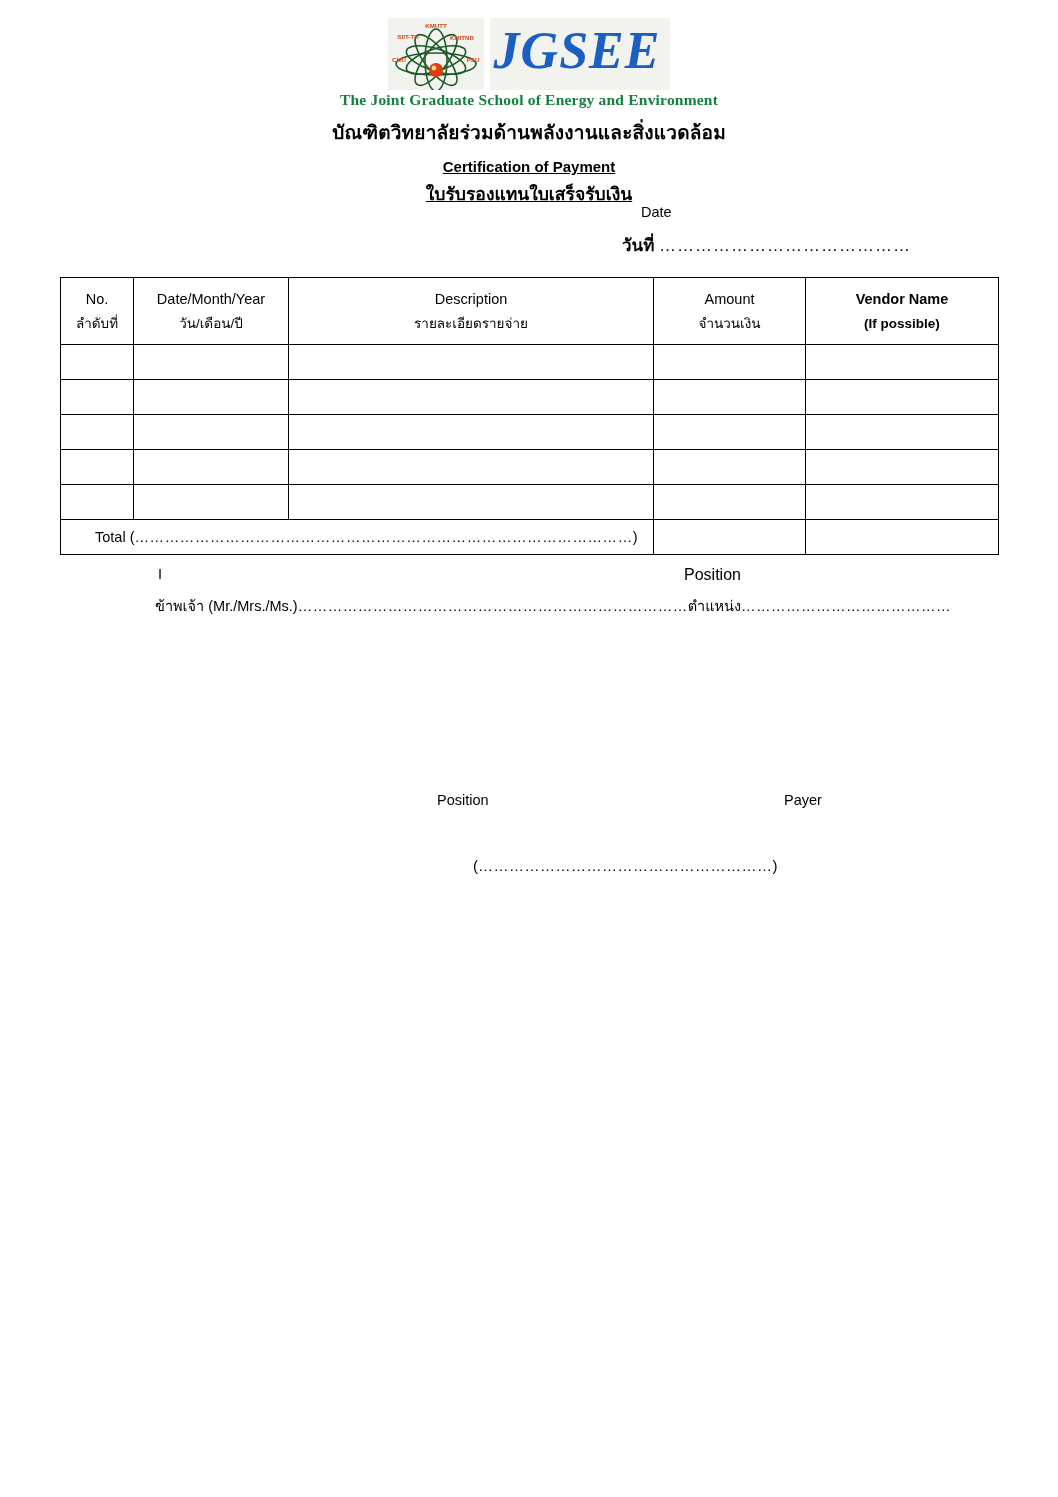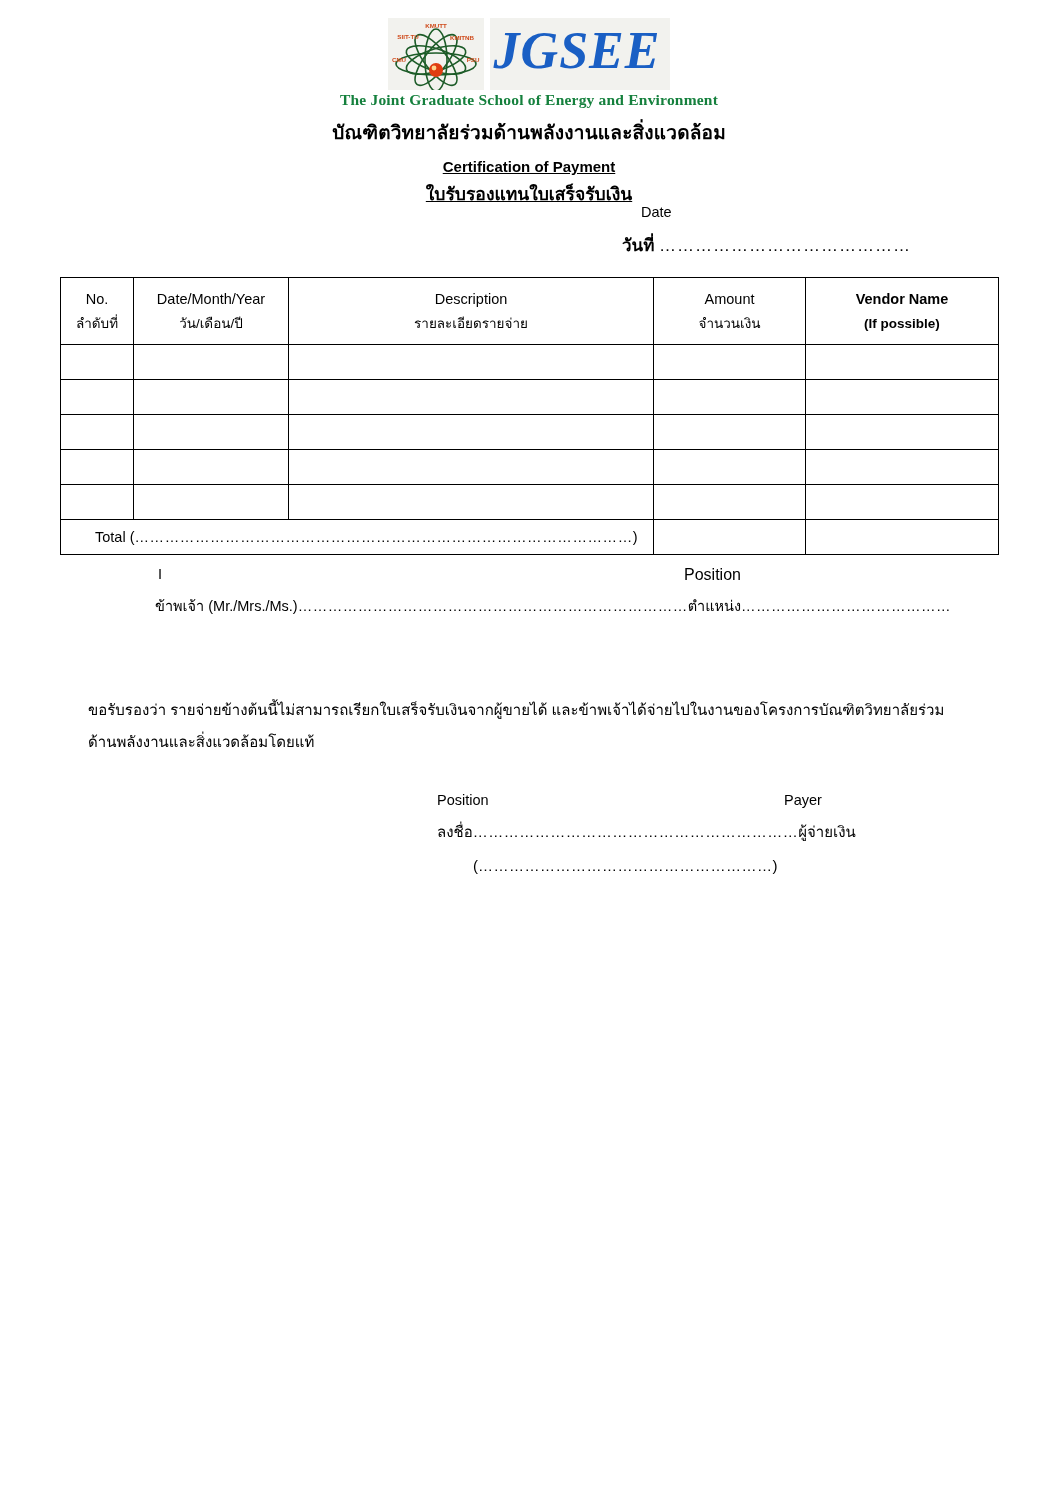--- a/index.html
+++ b/index.html
@@ -346,26 +346,22 @@
     </tbody>
   </table>
 
   <div class="label-i">I</div>
   <div class="label-position">Position</div>
 
   <div class="line-declarant">
     <span>ข้าพเจ้า (Mr./Mrs./Ms.)</span><span class="dots">……………………………………………………………………</span><span>ตำแหน่ง</span><span class="dots">……………………………………</span>
   </div>
 
-  <div class="para-th">ขอรับรองว่า  รายจ่ายข้างต้นนี้ไม่สามารถเรียกใบเสร็จรับเงินจากผู้ขายได้   และข้าพเจ้าได้จ่ายไปในงานของโครงการบัณฑิตวิทยาลัยร่วมด้านพลังงานและสิ่งแวดล้อมโดยแท้</div>
 
   <div class="label-signature">Position</div>
   <div class="label-payer">Payer</div>
 
-  <div class="line-signature">
-    <span>ลงชื่อ</span><span class="dots">………………………………………………………</span><span>ผู้จ่ายเงิน</span>
-  </div>
 
   <div class="line-name">
     <span>(</span><span class="dots">…………………………………………………</span><span>)</span>
   </div>
 
 </div>
 
 </body></html>

